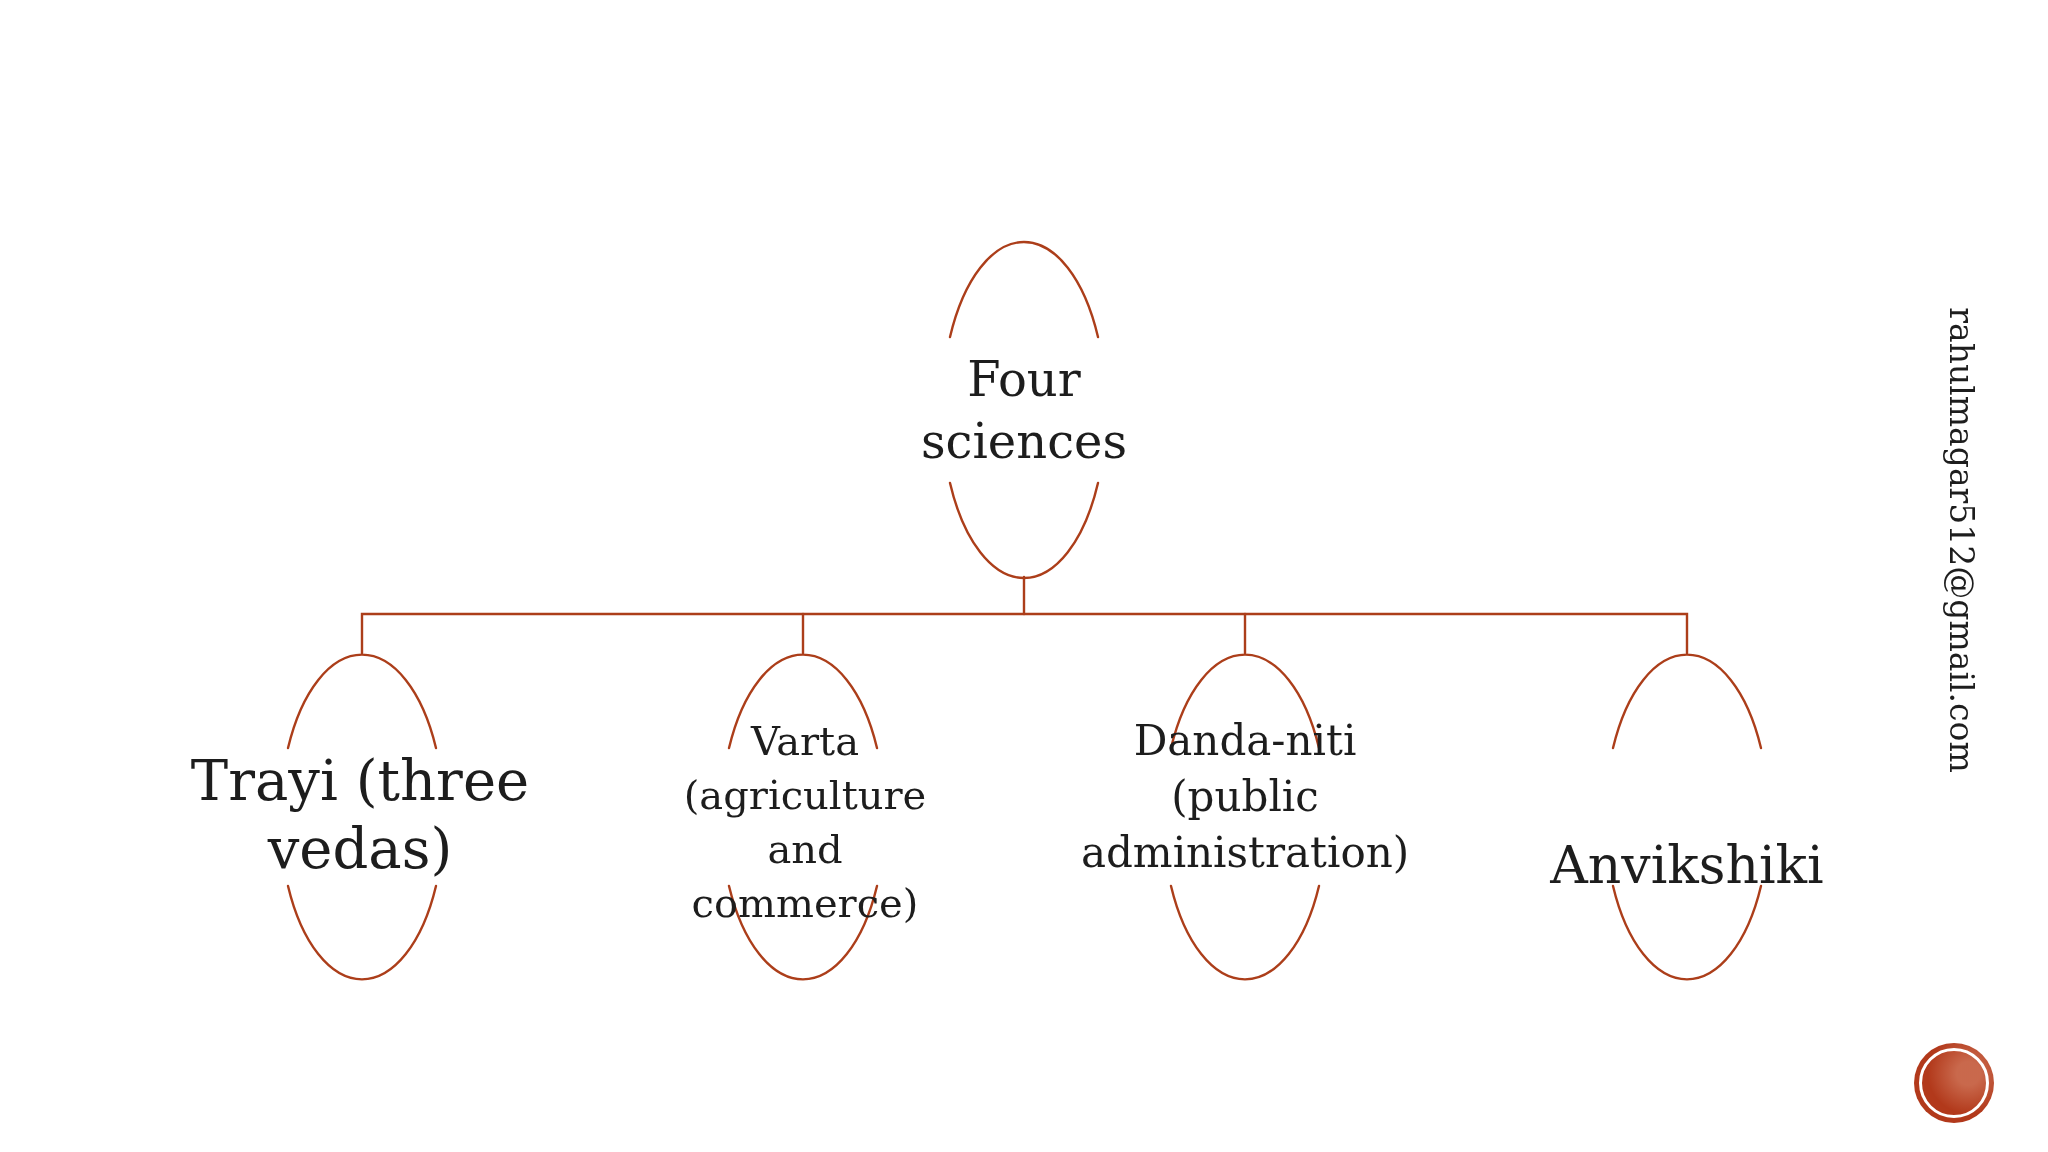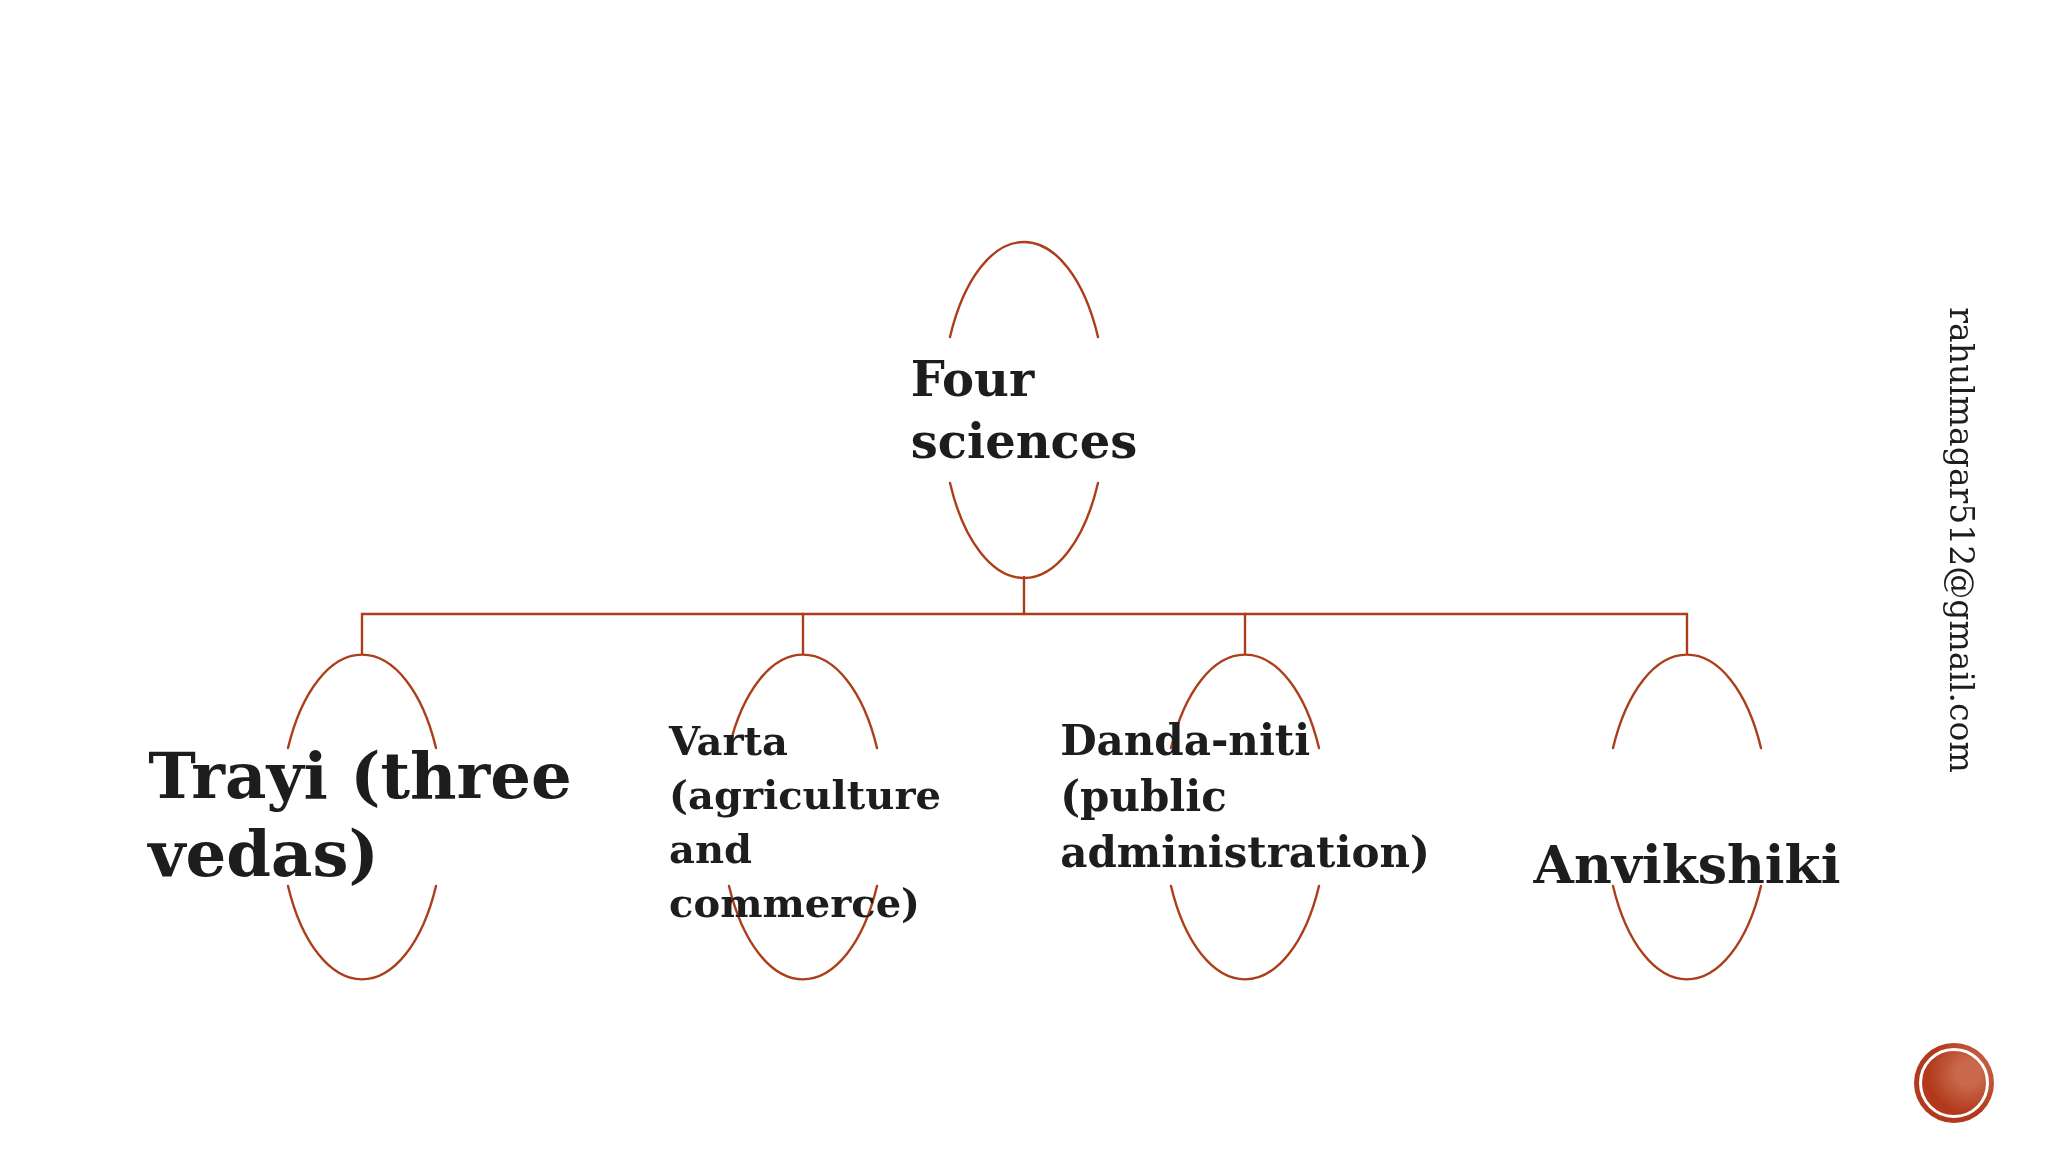--- a/index.html
+++ b/index.html
@@ -19,26 +19,27 @@
   .diagram-svg{position:absolute;left:0;top:0;width:100%;height:100%;}
   .diagram-svg path{
     stroke:var(--accent);
     stroke-width:2.4;
     fill:none;
     stroke-linecap:round;
   }
   .node-label{
     position:absolute;
     transform:translate(-50%,-50%);
+    text-align:center;
     white-space:pre-line;
     color:var(--ink);
-    font-weight:700;
+    font-weight:400;
   }
   .label-root{font-size:48px;line-height:1.30;}
-  .label-trayi{font-size:64px;line-height:1.22;}
+  .label-trayi{font-size:56px;line-height:1.22;}
   .label-varta{font-size:40px;line-height:1.35;}
   .label-danda{font-size:42px;line-height:1.33;}
   .label-anvikshiki{font-size:52px;line-height:1.2;}
   .watermark{
     position:absolute;
     left:1961px;top:540px;
     transform:translate(-50%,-50%) rotate(90deg);
     white-space:nowrap;
     font-size:33px;
     color:var(--ink);

